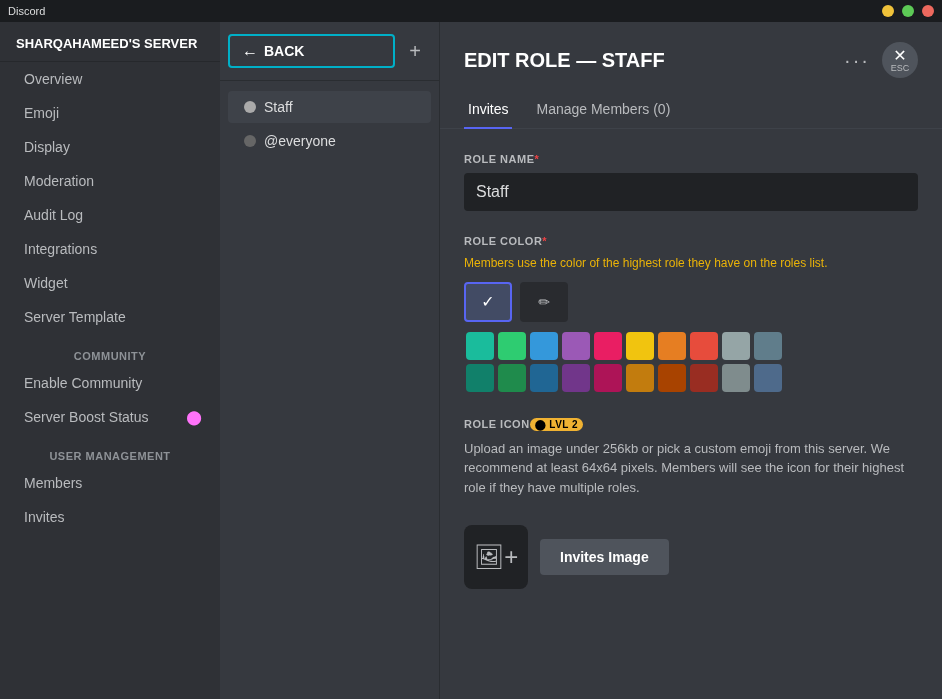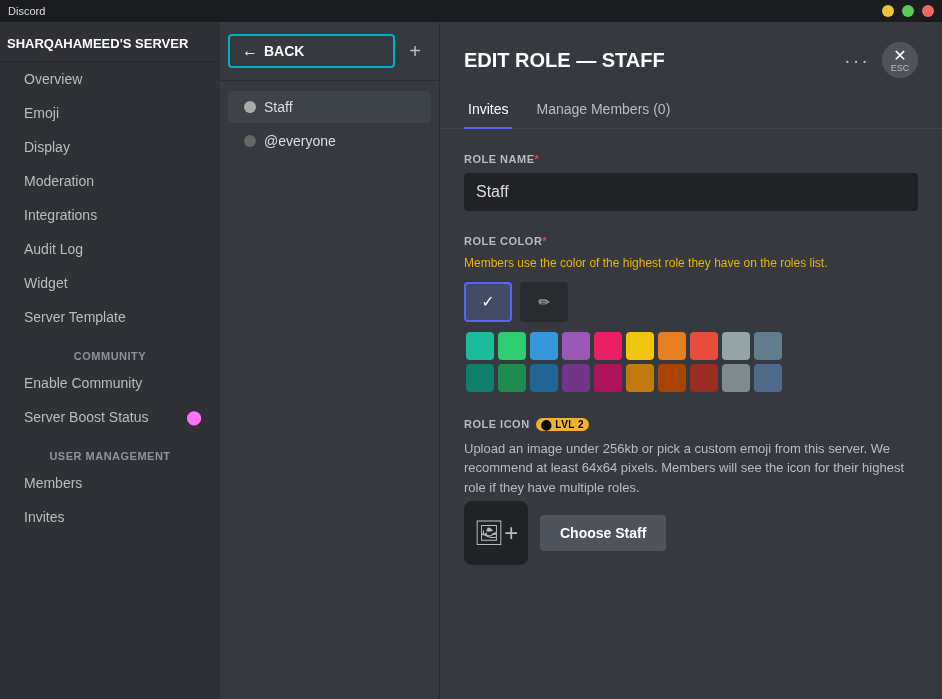--- a/index.html
+++ b/index.html
@@ -49,21 +49,21 @@
     
     .sidebar {
       width: 220px;
       background: #2f3136;
       display: flex;
       flex-direction: column;
       overflow-y: auto;
       flex-shrink: 0;
     }
     .server-name {
-      padding: 14px 7px 10px;
+      padding: 14px 16px 10px;
       font-size: 13px;
       font-weight: 700;
       color: #ffffff;
       text-transform: none;
       border-bottom: 1px solid #26282c;
     }
     .sidebar-item {
       padding: 8px 10px 8px 16px;
       font-size: 14px;
       color: #b9bbbe;
@@ -321,39 +321,38 @@
       width: 28px;
       height: 28px;
       border-radius: 4px;
       cursor: pointer;
       margin: 2px;
       flex-shrink: 0;
     }
     .role-icon-label {
       display: flex;
       align-items: center;
-      gap: 6px;
       margin-bottom: 8px;
     }
     .lvl-badge {
       background: #f0b232;
       color: #000;
       font-size: 10px;
       font-weight: 700;
       padding: 1px 5px;
       border-radius: 10px;
       display: flex;
       align-items: center;
       gap: 3px;
     }
     .role-icon-desc {
       font-size: 13px;
       color: #b9bbbe;
       line-height: 1.5;
-      margin-bottom: 4px;
+      margin-bottom: 28px;
     }
     .icon-upload-row {
       display: flex;
       align-items: center;
       gap: 12px;
     }
     .upload-placeholder {
       width: 64px;
       height: 64px;
       background: #202225;
@@ -395,22 +394,22 @@
 
 <div class="main-container">
 
   <div class="sidebar">
     <div class="server-name">SHARQAHAMEED'S SERVER</div>
 
     <div class="sidebar-item">Overview</div>
     <div class="sidebar-item">Emoji</div>
     <div class="sidebar-item">Display</div>
     <div class="sidebar-item">Moderation</div>
+    <div class="sidebar-item">Audit Log</div>
     <div class="sidebar-item">Integrations</div>
-    <div class="sidebar-item">Audit Log</div>
     <div class="sidebar-item">Widget</div>
     <div class="sidebar-item">Server Template</div>
 
     <div class="sidebar-section">COMMUNITY</div>
     <div class="sidebar-item">Enable Community</div>
 
     <div class="sidebar-item sidebar-item-with-badge">
       <span>Server Boost Status</span>
       <span class="boost-icon">⬤</span>
     </div>
@@ -521,19 +520,19 @@
           <div class="lvl-badge">
             <span>⬤</span>
             <span>LVL 2</span>
           </div>
         </div>
         <div class="role-icon-desc">Upload an image under 256kb or pick a custom emoji from this server. We recommend at least 64x64 pixels. Members will see the icon for their highest role if they have multiple roles.</div>
         <div class="icon-upload-row">
           <div class="upload-placeholder">
             <span class="upload-icon">🖼+</span>
           </div>
-          <button class="choose-image-btn">Choose Staff</button>
+          <button class="choose-image-btn">Invites Image</button>
         </div>
       </div>
 
     </div>
   </div>
 </div>
 
 </body></html>

